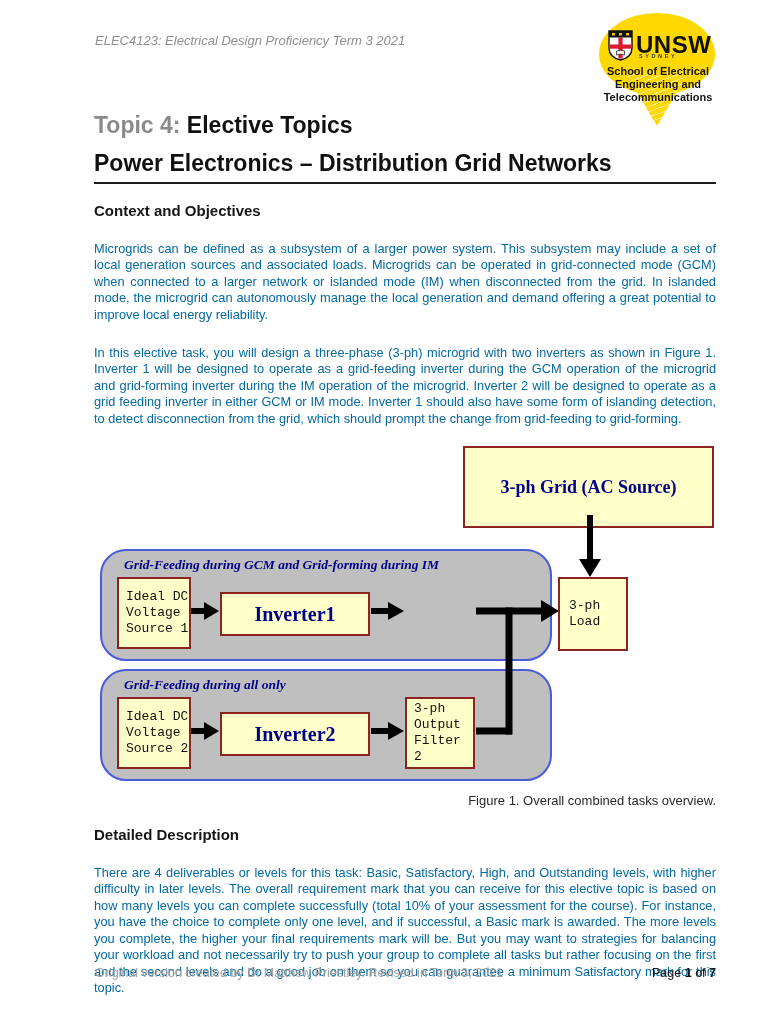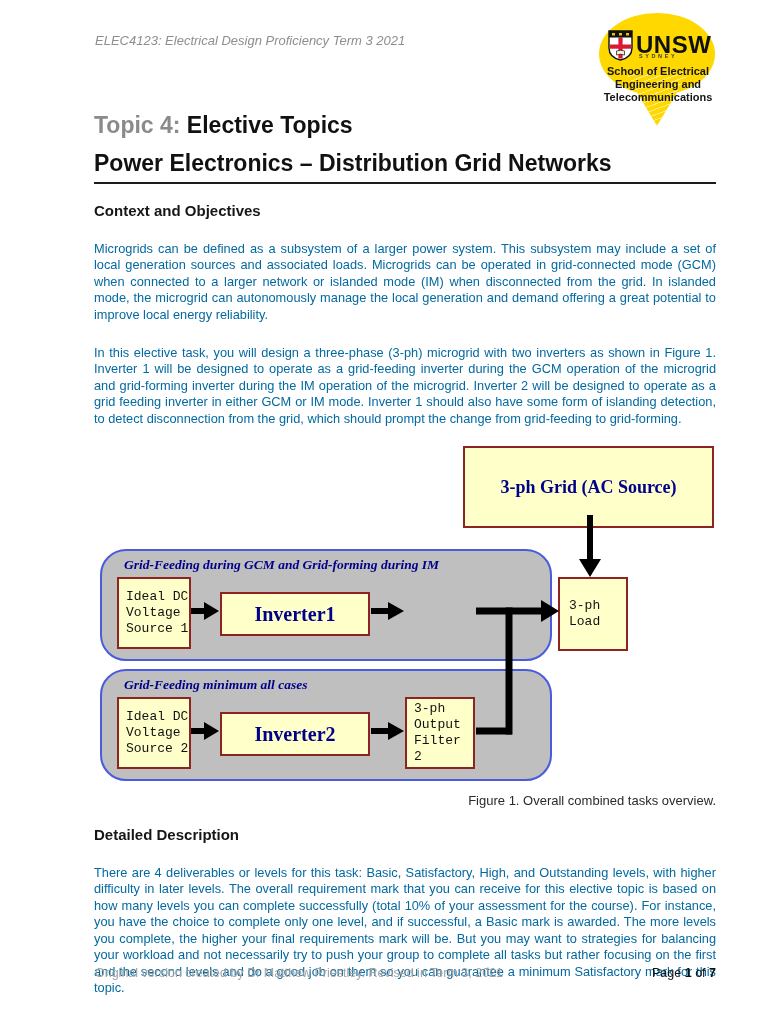--- a/index.html
+++ b/index.html
@@ -162,21 +162,21 @@
 
       <div class="ybox grid-box">3-ph Grid (AC Source)</div>
 
       <div class="group group1">
         <div class="group-label">Grid-Feeding during GCM and Grid-forming during IM</div>
         <div class="ybox small-box source-box">Ideal DC Voltage Source 1</div>
         <div class="ybox inverter-box">Inverter1</div>
       </div>
 
       <div class="group group2">
-        <div class="group-label">Grid-Feeding minimum all cases</div>
+        <div class="group-label">Grid-Feeding during all only</div>
         <div class="ybox small-box source-box">Ideal DC Voltage Source 2</div>
         <div class="ybox inverter-box">Inverter2</div>
         <div class="ybox small-box filter-box">3-ph Output Filter 2</div>
       </div>
 
       <div class="ybox small-box load-box">3-ph Load</div>
     </div>
 
     <div class="fig-caption">Figure 1. Overall combined tasks overview.</div>
 

